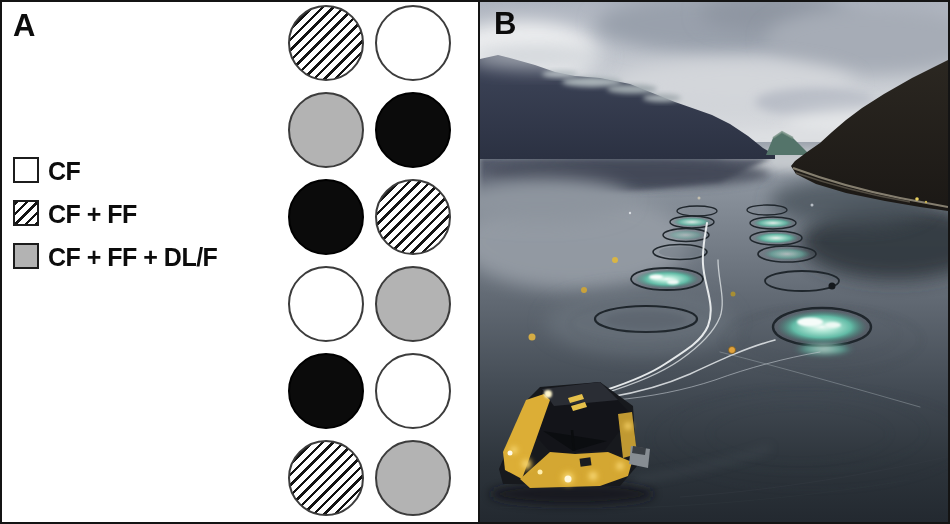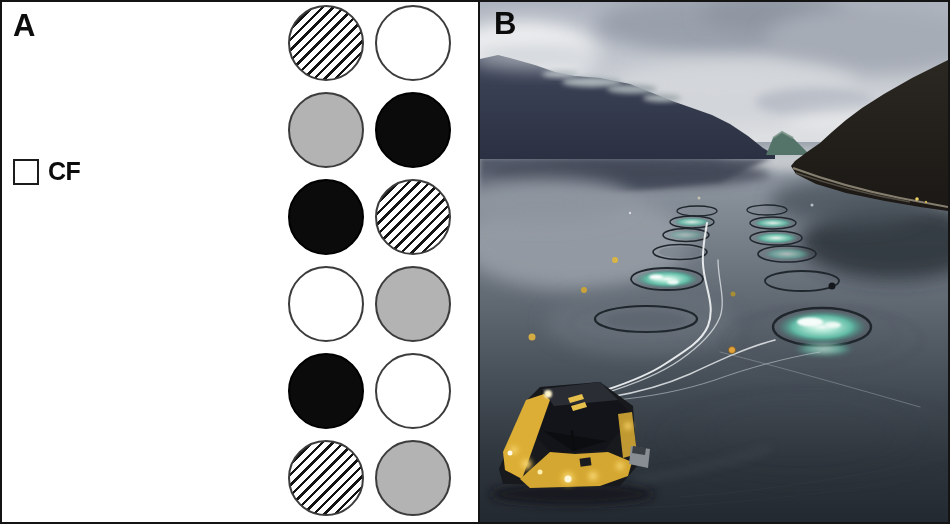--- a/index.html
+++ b/index.html
@@ -5,21 +5,21 @@
   html,body{margin:0;padding:0;background:#ffffff;width:950px;height:524px;overflow:hidden;
     font-family:"Liberation Sans", sans-serif;}
   .figure{position:relative;width:950px;height:524px;box-sizing:border-box;
     border:2px solid #141414;background:#ffffff;}
   
   .panel-a{position:absolute;left:0;top:0;width:478px;height:520px;box-sizing:border-box;
     border-right:2px solid #141414;background:#ffffff;}
   .panel-label{position:absolute;font-weight:700;font-size:31px;color:#0c0c0c;line-height:1;}
   .panel-a .panel-label{left:11px;top:8px;}
   .legend{position:absolute;left:11px;top:155px;}
-  .legend-row{display:flex;align-items:center;gap:9px;height:29px;margin-bottom:14px;}
+  .legend-row{display:flex;align-items:flex-start;gap:9px;height:29px;margin-bottom:14px;}
   .swatch{width:26px;height:26px;box-sizing:border-box;border:2px solid #1c1c1c;flex:0 0 auto;}
   .legend-label{font-weight:700;font-size:25px;letter-spacing:-0.5px;color:#0c0c0c;white-space:nowrap;}
   .circle-grid{position:absolute;left:286px;top:3px;display:grid;
     grid-template-columns:76px 76px;grid-auto-rows:76px;gap:11px;}
   .cage-circle{width:76px;height:76px;box-sizing:border-box;border-radius:50%;
     border:2px solid #3c3c3c;}
   .fill-white{background:var(--white-fill,#ffffff);}
   .fill-gray{background:var(--gray-fill,#b3b3b3);}
   .fill-black{background:var(--black-fill,#0b0b0b);border-color:#000;}
   .fill-hatched{background:repeating-linear-gradient(135deg,#131313 0 2.4px,#ffffff 2.4px 7.4px);}
@@ -32,20 +32,28 @@
 <body>
 
 <div class="figure">
 
   <div class="panel-a">
     <span class="panel-label">A</span>
     <div class="legend" id="legend">
         <div class="legend-row">
           <span class="swatch fill-white"></span>
           <span class="legend-label">CF</span>
+        </div>
+        <div class="legend-row">
+          <span class="swatch fill-hatched"></span>
+          <span class="legend-label">CF + FF</span>
+        </div>
+        <div class="legend-row">
+          <span class="swatch fill-gray"></span>
+          <span class="legend-label">CF + FF + DL/F</span>
         </div>
       </div>
     <div class="circle-grid" id="circleGrid">
         <div class="cage-circle fill-hatched"></div>
         <div class="cage-circle fill-white"></div>
         <div class="cage-circle fill-gray"></div>
         <div class="cage-circle fill-black"></div>
         <div class="cage-circle fill-black"></div>
         <div class="cage-circle fill-hatched"></div>
         <div class="cage-circle fill-white"></div>

